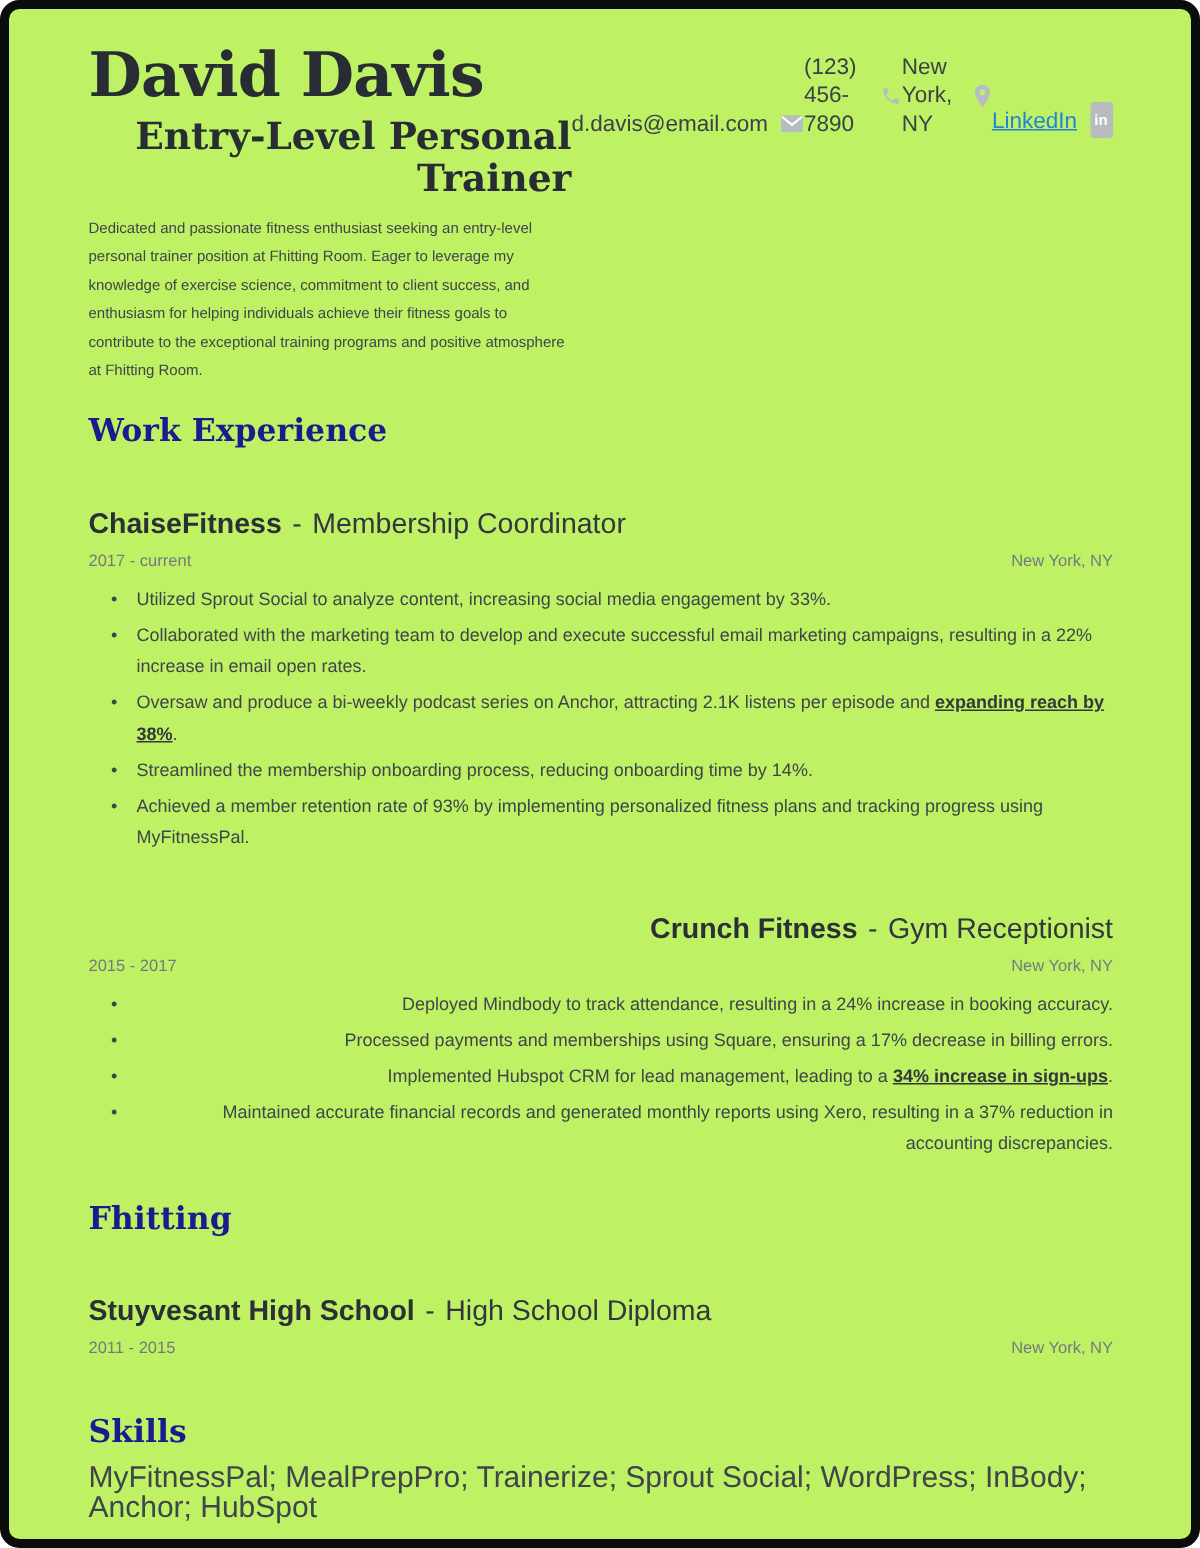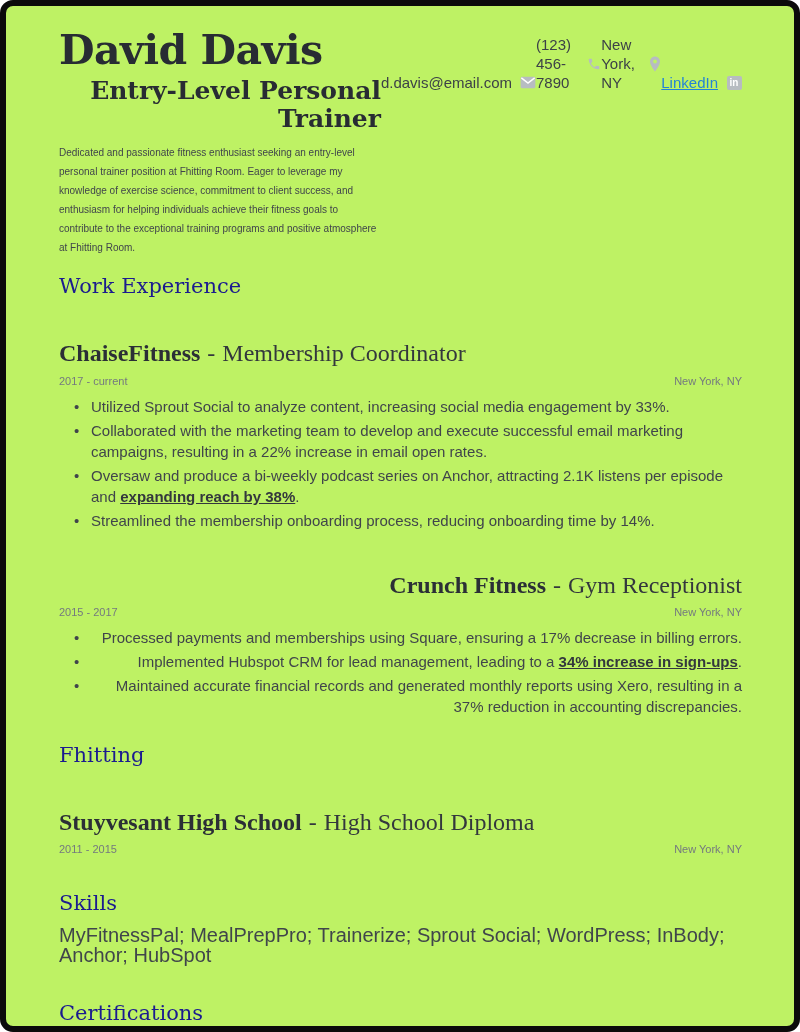--- a/index.html
+++ b/index.html
@@ -45,53 +45,53 @@
   .contact { margin-top:7px; display:flex; flex-direction:row; align-items:flex-end; }
   .contact-row {
     display:flex; align-items:center; justify-content:flex-end;
     gap:8px; margin-bottom:4px;
     font-size:15px; line-height:19px; color:#3c4147;
   }
   .contact-row .icon { display:inline-flex; width:16px; justify-content:center; }
   a.link { color:#2383d6; text-decoration:underline; cursor:pointer; }
   .li-badge {
     display:inline-flex; align-items:center; justify-content:center;
-    width:15px; height:14px; border-radius:2px;
+    width:15px; height:24px; border-radius:2px;
     background:#b7bcc1; color:#ffffff;
     font-size:10px; font-weight:bold; line-height:15px;
   }
 
   
   .sec-heading {
     margin:0;
     font-family:"DejaVu Serif", serif;
-    font-weight:400;
+    font-weight:700;
     font-size:21px;
     line-height:1.2;
     color:#1b1b8f;
   }
   .section-work { margin-top:17px; }
   .job { margin-top:6px; }
   .job + .job { margin-top:21px;text-align:right; }
   .entry-title-row {
-    font-family:Liberation Serif, serif;
-    font-size:24px; line-height:1.3; color:#33373d;margin-top:39px;
+    font-family:Liberation Sans, sans-serif;
+    font-size:19px; line-height:1.3; color:#33373d;margin-top:39px;
   }
   .entry-title-row .org { font-weight:700; color:#2b2f36; }
   .entry-title-row .sep { margin:0 7px; color:#33373d; }
   .meta-row {
     margin-top:2px;
     display:flex; justify-content:space-between;
     font-size:11px; line-height:19px; color:#74797f;
   }
   ul.bullets { list-style:none; margin:5px 0 0; padding:0 0 0 32px; }
   ul.bullets li {
     position:relative;
     margin-bottom:3px;
-    font-size:15px; line-height:21px; color:#40454b;
+    font-size:12px; line-height:21px; color:#40454b;
   }
   ul.bullets li::before {
     content:"\2022";
     position:absolute; left:-17px; top:0;
     color:#40454b;
   }
   strong.hl { font-weight:700; text-decoration:underline; color:#33373d; }
 
   .section-education { margin-top:26px; }
   .section-skills { margin-top:32px; }
@@ -156,32 +156,34 @@
         </div>
         <div class="meta-row">
           <span>2017 - current</span>
           <span>New York, NY</span>
         </div>
         <ul class="bullets">
           <li><span>Utilized Sprout Social to analyze content, increasing social media engagement by 33%.</span><strong class="hl"></strong><span></span></li>
           <li><span>Collaborated with the marketing team to develop and execute successful email marketing campaigns, resulting in a 22% increase in email open rates.</span><strong class="hl"></strong><span></span></li>
           <li><span>Oversaw and produce a bi-weekly podcast series on Anchor, attracting 2.1K listens per episode and </span><strong class="hl">expanding reach by 38%</strong><span>.</span></li>
           <li><span>Streamlined the membership onboarding process, reducing onboarding time by 14%.</span><strong class="hl"></strong><span></span></li>
+          <li><span>Achieved a member retention rate of 93% by implementing personalized fitness plans and tracking progress using MyFitnessPal.</span><strong class="hl"></strong><span></span></li>
         </ul>
       </article>
 
       <article class="job">
         <div class="entry-title-row">
           <span class="org">Crunch Fitness</span><span class="sep">-</span><span class="role">Gym Receptionist</span>
         </div>
         <div class="meta-row">
           <span>2015 - 2017</span>
           <span>New York, NY</span>
         </div>
         <ul class="bullets">
+          <li><span>Deployed Mindbody to track attendance, resulting in a 24% increase in booking accuracy.</span><strong class="hl"></strong><span></span></li>
           <li><span>Processed payments and memberships using Square, ensuring a 17% decrease in billing errors.</span><strong class="hl"></strong><span></span></li>
           <li><span>Implemented Hubspot CRM for lead management, leading to a </span><strong class="hl">34% increase in sign-ups</strong><span>.</span></li>
           <li><span>Maintained accurate financial records and generated monthly reports using Xero, resulting in a 37% reduction in accounting discrepancies.</span><strong class="hl"></strong><span></span></li>
         </ul>
       </article>
     </section>
 
     <section class="section-education">
       <h3 class="sec-heading">Fhitting</h3>
       <article class="job">

